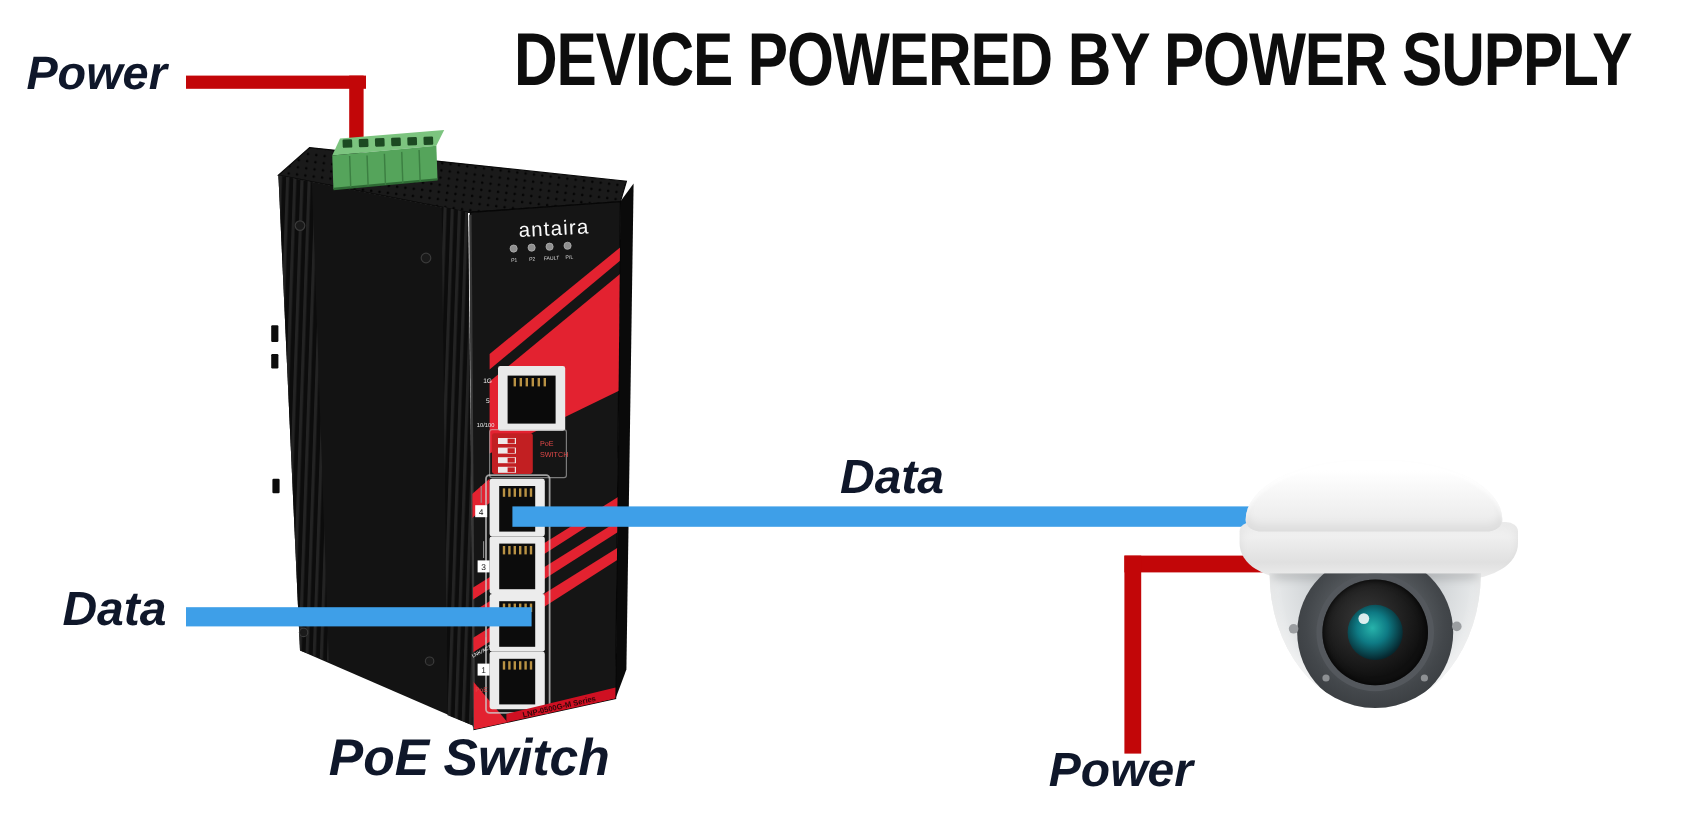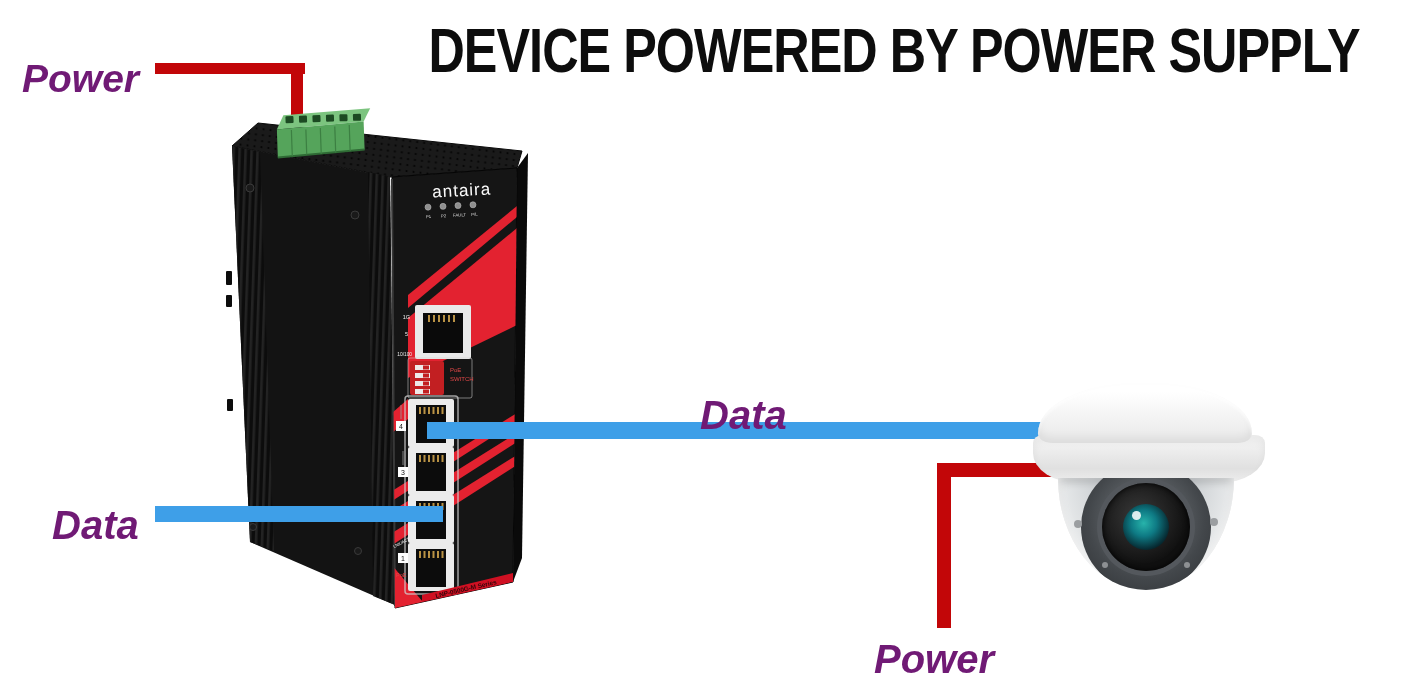--- a/index.html
+++ b/index.html
@@ -5,21 +5,21 @@
   html,body{margin:0;padding:0;background:#ffffff;}
   #stage{
     position:relative;width:1406px;height:696px;background:#ffffff;overflow:hidden;
     font-family:"Liberation Sans","DejaVu Sans",sans-serif;
   }
   .title{
     position:absolute;left:392px;top:14px;width:1004px;text-align:center;
     font-size:53px;font-weight:bold;letter-spacing:-1px;color:#0d0d0d;
     white-space:nowrap;transform:scale(.95,1.18);transform-origin:center top;
   }
-  .lbl{position:absolute;font-weight:bold;font-style:italic;color:#701a75;white-space:nowrap;z-index:5;margin-top:17px;}
+  .lbl{position:absolute;font-weight:bold;font-style:italic;color:#0f172a;white-space:nowrap;z-index:5;}
   .lbl-power-top{left:22px;top:40px;font-size:39px;}
   .lbl-data-left{left:52px;top:486px;font-size:40px;}
   .lbl-data-mid{left:700px;top:376px;font-size:40px;}
   .lbl-power-bottom{left:874px;top:620px;font-size:40px;}
   .lbl-switch-caption{left:274px;top:608px;font-size:43px;font-style:italic;}
   .line{position:absolute;}
   .red{background:#C20608;}
   .blue{background:#3E9FE8;}
   .z1{z-index:1}.z2{z-index:2}.z3{z-index:3}.z4{z-index:4}
   #power-top-h{left:155px;top:63px;width:150px;height:11px;}
@@ -266,14 +266,15 @@
       <div class="glint"></div>
       <div class="ir ir1"></div>
       <div class="ir ir2"></div>
     </div>
   </div>
 
   <div class="lbl lbl-power-top">Power</div>
   <div class="lbl lbl-data-left">Data</div>
   <div class="lbl lbl-data-mid">Data</div>
   <div class="lbl lbl-power-bottom">Power</div>
+  <div class="lbl lbl-switch-caption">PoE Switch</div>
 
 </div>
 
 </body></html>

